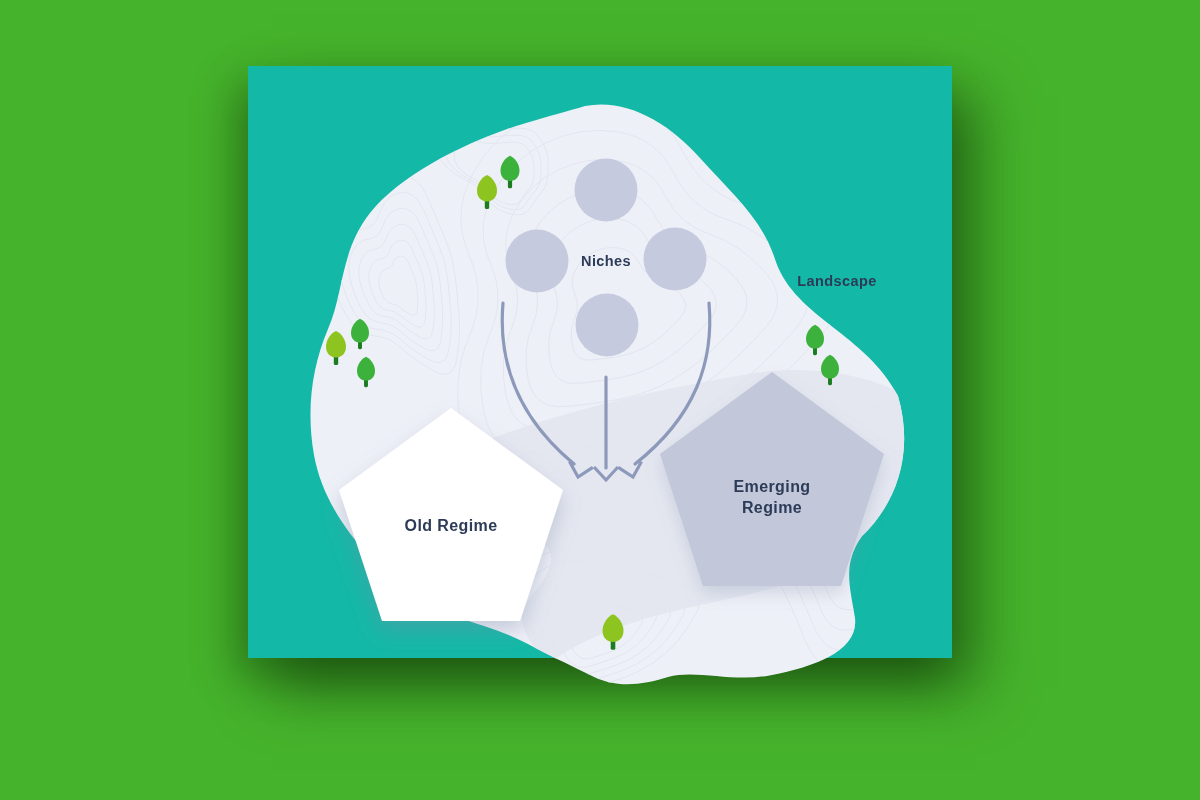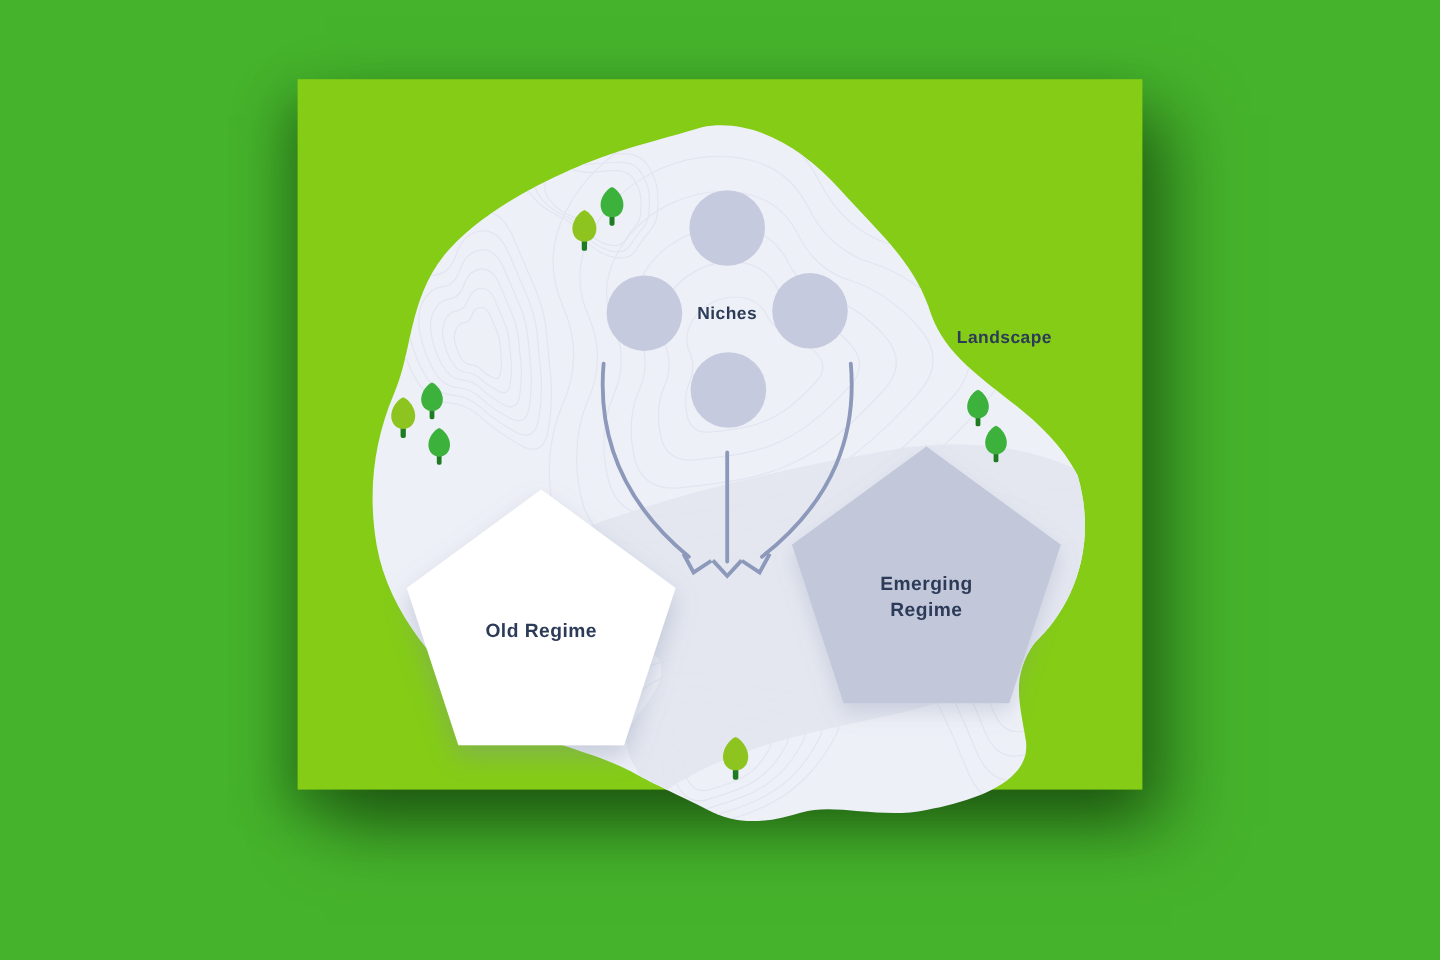--- a/index.html
+++ b/index.html
@@ -6,21 +6,21 @@
   body {
     width: 1200px; height: 800px; overflow: hidden;
     font-family: "Liberation Sans", sans-serif;
   }
   .stage {
     position: relative; width: 1200px; height: 800px;
   }
   .poster-card {
     position: absolute; left: 248px; top: 66px;
     width: 704px; height: 592px;
-    background: #84cc16;
+    background: #14b8a6;
     box-shadow: 24px 30px 55px rgba(12, 48, 6, 0.55),
                 -14px 18px 38px rgba(12, 48, 6, 0.35);
     text-decoration: underline;
   }
   .poster-card svg { display: block; width: 704px; height: 666px; }
   svg text {
     font-family: "Liberation Sans", sans-serif;
     font-weight: 700;
     letter-spacing: 0.4px;
   }

